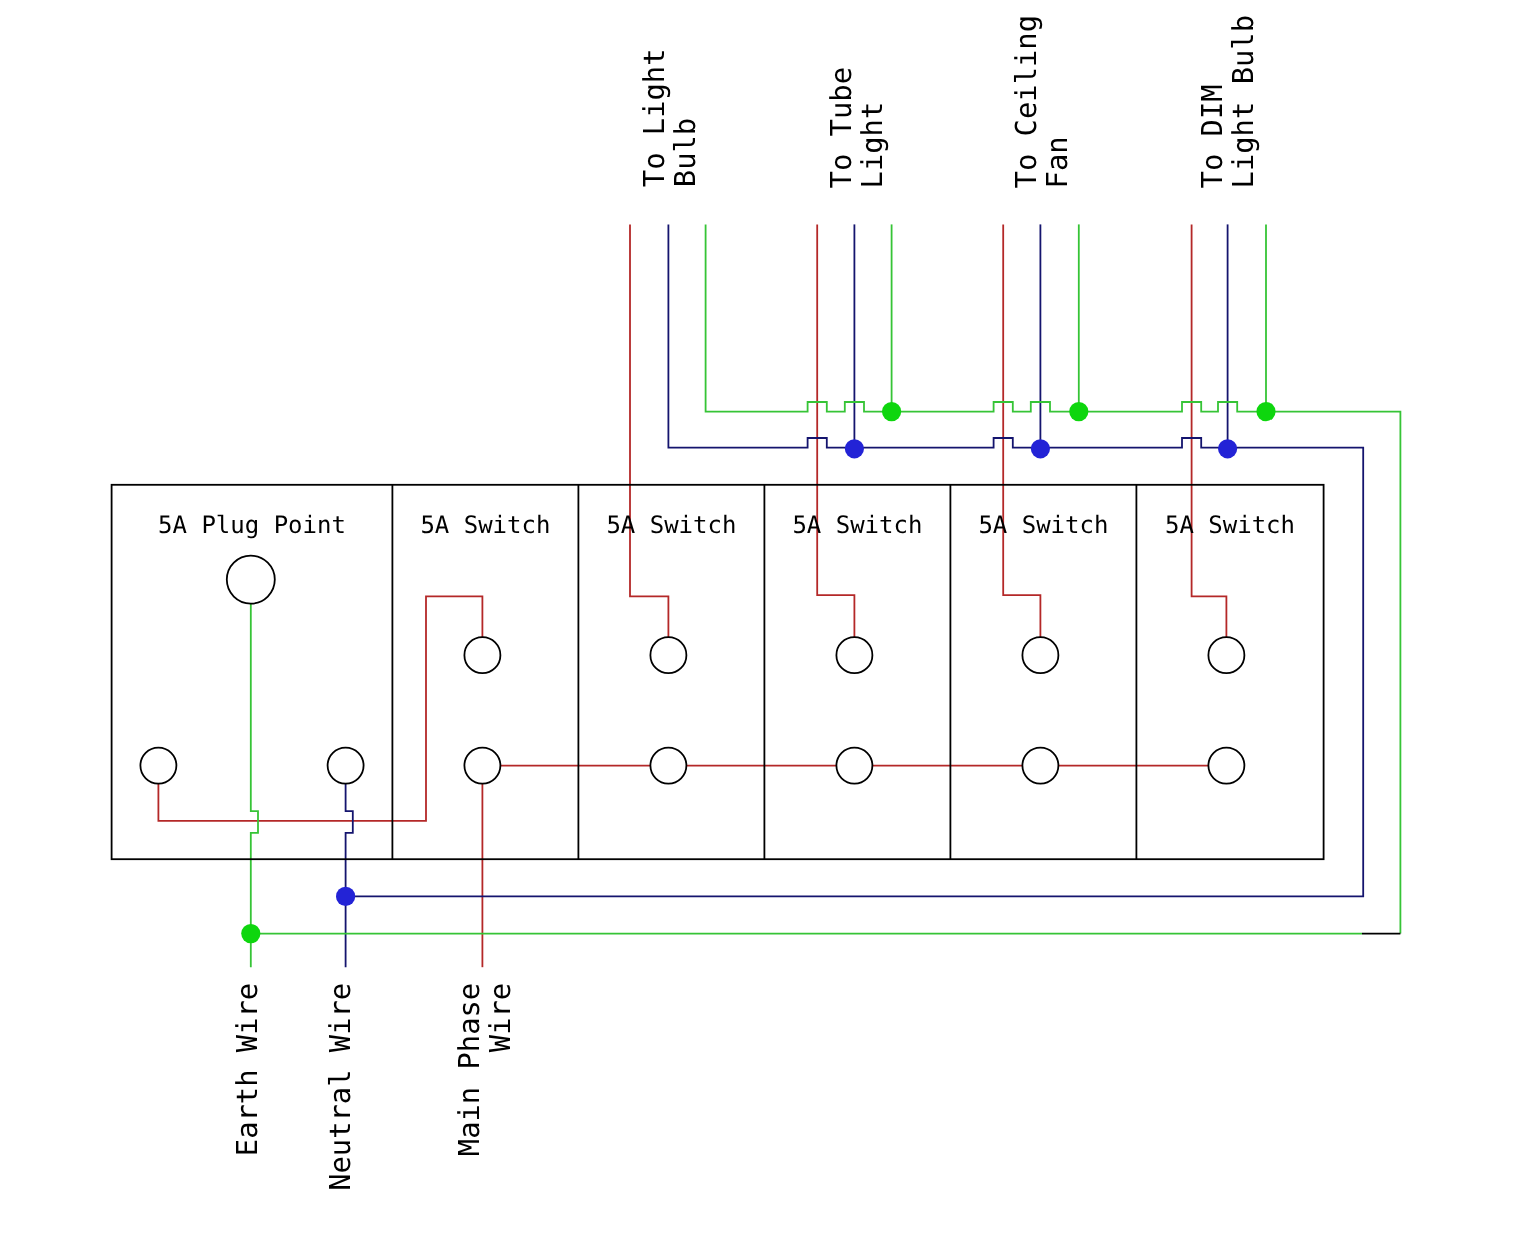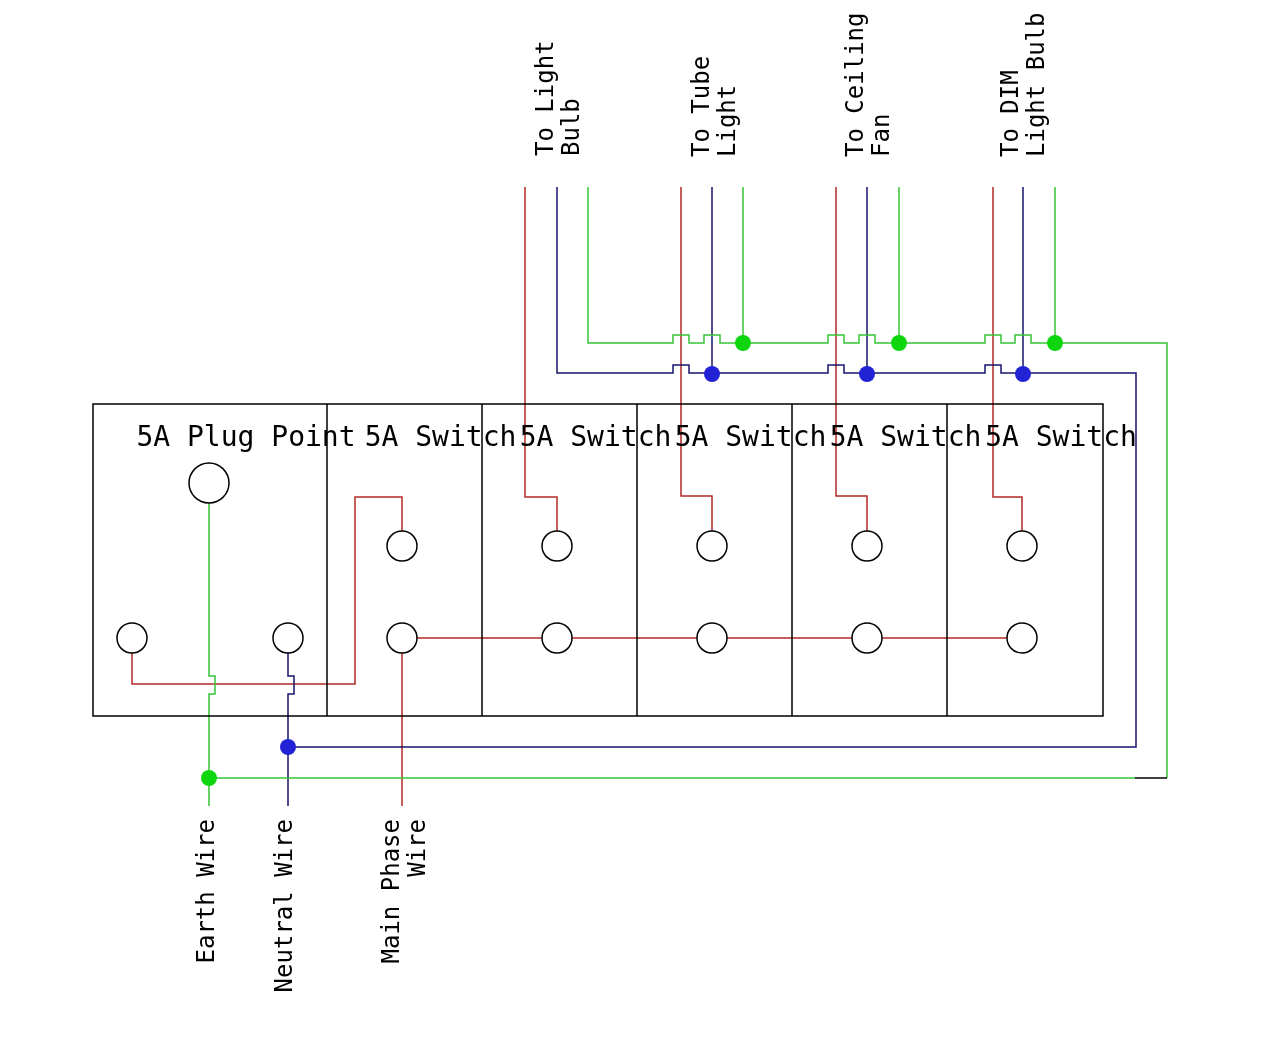--- a/index.html
+++ b/index.html
@@ -3,21 +3,21 @@
 <meta charset="utf-8">
 <style>
   html,body{margin:0;padding:0;background:#fff;}
   #stage{position:relative;width:1280px;height:1045px;background:#fff;overflow:hidden;
          font-family:"DejaVu Sans Mono","Liberation Mono",monospace;color:#000;}
   svg.diagram{position:absolute;left:0;top:0;}
   .wire{fill:none;stroke-width:1.5px;}
   .thin{fill:none;stroke-width:1.5px;}
   .dots{stroke:none;}
   .comp-label{position:absolute;top:423px;height:28px;line-height:28px;
-              text-align:center;font-size:28px;white-space:nowrap;margin-left:36px;}
+              text-align:center;font-size:20px;white-space:nowrap;}
   .vlabel{position:absolute;transform:rotate(-90deg);transform-origin:0 0;
           font-size:24px;line-height:26px;white-space:nowrap;}
   .vlabel.top-anchored{text-align:right;}
   .vline{height:26px;}
 </style>
 </head>
 <body>
 
 <div id="stage">
 

